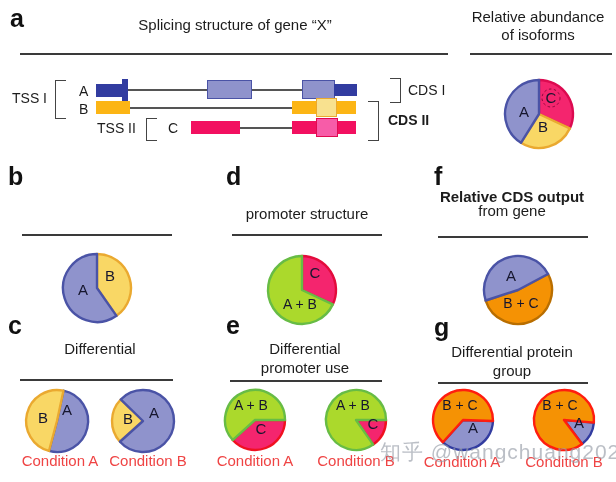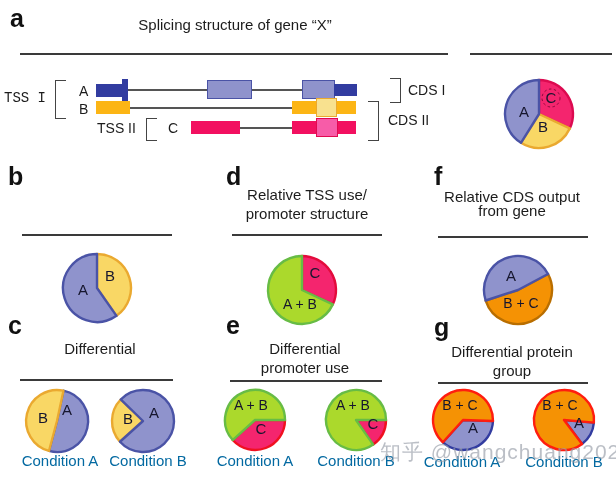--- a/index.html
+++ b/index.html
@@ -3,45 +3,47 @@
 <meta charset="utf-8">
 <style>
   html,body{margin:0;padding:0;background:#ffffff;}
   #canvas{position:relative;width:616px;height:482px;background:#ffffff;overflow:hidden;
           font-family:"Liberation Sans", sans-serif;color:#1c1c1c;}
   .abs{position:absolute;}
   .letter{font-weight:bold;font-size:25px;color:#111;line-height:1;}
   .ptitle{font-size:15px;text-align:center;line-height:1.2;color:#1c1c1c;white-space:nowrap;}
   .rule{height:2px;background:#3a3a3a;}
   .glabel{font-size:14px;color:#1c1c1c;white-space:nowrap;}
-  .cap{font-size:15px;text-align:center;white-space:nowrap;color:#0369a1;}
+  .cap{font-size:15px;text-align:center;white-space:nowrap;color:#ef4444;}
   .bracket-l{border-left:1.6px solid #444;border-top:1.6px solid #444;border-bottom:1.6px solid #444;}
   .bracket-r{border-right:1.6px solid #444;border-top:1.6px solid #444;border-bottom:1.6px solid #444;}
   .tline{height:1.6px;background:#555;}
   .watermark{font-size:21px;color:rgba(150,156,168,0.65);white-space:nowrap;letter-spacing:1px;z-index:30;}
   svg#pie-layer{position:absolute;left:0;top:0;z-index:5;}
 </style>
 </head>
 <body>
 
 <div id="canvas">
 
   <div class="abs letter" style="left:10px;top:6px;">a</div>
   <div class="abs letter" style="left:8px;top:164px;">b</div>
   <div class="abs letter" style="left:8px;top:313px;">c</div>
   <div class="abs letter" style="left:226px;top:164px;">d</div>
   <div class="abs letter" style="left:226px;top:313px;">e</div>
   <div class="abs letter" style="left:434px;top:164px;">f</div>
   <div class="abs letter" style="left:434px;top:315px;">g</div>
 
   <div class="abs ptitle" style="left:60px;top:16px;width:350px;">Splicing structure of gene “X”</div>
+  <div class="abs ptitle" style="left:460px;top:8px;width:156px;">Relative abundance</div>
+  <div class="abs ptitle" style="left:460px;top:26px;width:156px;">of isoforms</div>
   <div class="abs rule" style="left:20px;top:53px;width:428px;"></div>
   <div class="abs rule" style="left:470px;top:53px;width:142px;"></div>
 
-  <div class="abs glabel" style="left:4px;top:90px;font-family:Liberation Mono, monospace;">TSS I</div>
+  <div class="abs glabel" style="left:12px;top:90px;">TSS I</div>
   <div class="abs bracket-l" style="left:55px;top:80px;width:10px;height:37px;"></div>
   <div class="abs glabel" style="left:79px;top:83px;">A</div>
   <div class="abs glabel" style="left:79px;top:101px;">B</div>
   <div class="abs glabel" style="left:97px;top:120px;">TSS II</div>
   <div class="abs bracket-l" style="left:146px;top:118px;width:10px;height:21px;"></div>
   <div class="abs glabel" style="left:168px;top:120px;">C</div>
 
   <div class="abs" style="left:96px;top:84px;width:28px;height:13px;background:#323CA0;"></div>
   <div class="abs" style="left:122px;top:79px;width:6px;height:23px;background:#323CA0;"></div>
   <div class="abs tline" style="left:128px;top:89px;width:80px;"></div>
@@ -56,40 +58,39 @@
   <div class="abs" style="left:316px;top:98px;width:21px;height:19px;background:#F8E18F;border:1.6px solid #EAA930;box-sizing:border-box;"></div>
 
   <div class="abs" style="left:191px;top:121px;width:49px;height:13px;background:#F21060;"></div>
   <div class="abs tline" style="left:240px;top:127px;width:52px;"></div>
   <div class="abs" style="left:292px;top:121px;width:64px;height:13px;background:#F21060;"></div>
   <div class="abs" style="left:316px;top:118px;width:22px;height:19px;background:#F75CA8;border:1.6px solid #E00A50;box-sizing:border-box;"></div>
 
   <div class="abs bracket-r" style="left:390px;top:78px;width:10px;height:23px;"></div>
   <div class="abs glabel" style="left:408px;top:82px;text-align:center;">CDS I</div>
   <div class="abs bracket-r" style="left:368px;top:101px;width:10px;height:38px;"></div>
-  <div class="abs glabel" style="left:388px;top:112px;">CDS II</div>
+  <div class="abs glabel" style="left:388px;top:112px;font-weight:bold;">CDS II</div>
 
   <div class="abs rule" style="left:22px;top:234px;width:150px;"></div>
 
   <div class="abs ptitle" style="left:10px;top:340px;width:180px;">Differential</div>
   <div class="abs rule" style="left:20px;top:379px;width:153px;"></div>
   <div class="abs cap" style="left:10px;top:452px;width:100px;">Condition A</div>
   <div class="abs cap" style="left:98px;top:452px;width:100px;">Condition B</div>
 
-  <div class="abs ptitle" style="left:217px;top:186px;width:180px;">Relative TSS use/</div>
   <div class="abs ptitle" style="left:217px;top:205px;width:180px;">promoter structure</div>
   <div class="abs rule" style="left:232px;top:234px;width:150px;"></div>
 
   <div class="abs ptitle" style="left:215px;top:340px;width:180px;">Differential</div>
   <div class="abs ptitle" style="left:215px;top:359px;width:180px;">promoter use</div>
   <div class="abs rule" style="left:230px;top:380px;width:152px;"></div>
   <div class="abs cap" style="left:205px;top:452px;width:100px;">Condition A</div>
   <div class="abs cap" style="left:306px;top:452px;width:100px;">Condition B</div>
 
-  <div class="abs ptitle" style="left:422px;top:188px;width:180px;">Relative CDS output</div>
+  <div class="abs ptitle" style="left:422px;top:188px;width:180px;font-weight:bold;">Relative CDS output</div>
   <div class="abs ptitle" style="left:422px;top:202px;width:180px;">from gene</div>
   <div class="abs rule" style="left:438px;top:236px;width:150px;"></div>
 
   <div class="abs ptitle" style="left:422px;top:343px;width:180px;">Differential protein</div>
   <div class="abs ptitle" style="left:422px;top:362px;width:180px;">group</div>
   <div class="abs rule" style="left:438px;top:382px;width:150px;"></div>
   <div class="abs cap" style="left:412px;top:453px;width:100px;">Condition A</div>
   <div class="abs cap" style="left:514px;top:453px;width:100px;">Condition B</div>
 
   <svg id="pie-layer" width="616" height="482">

